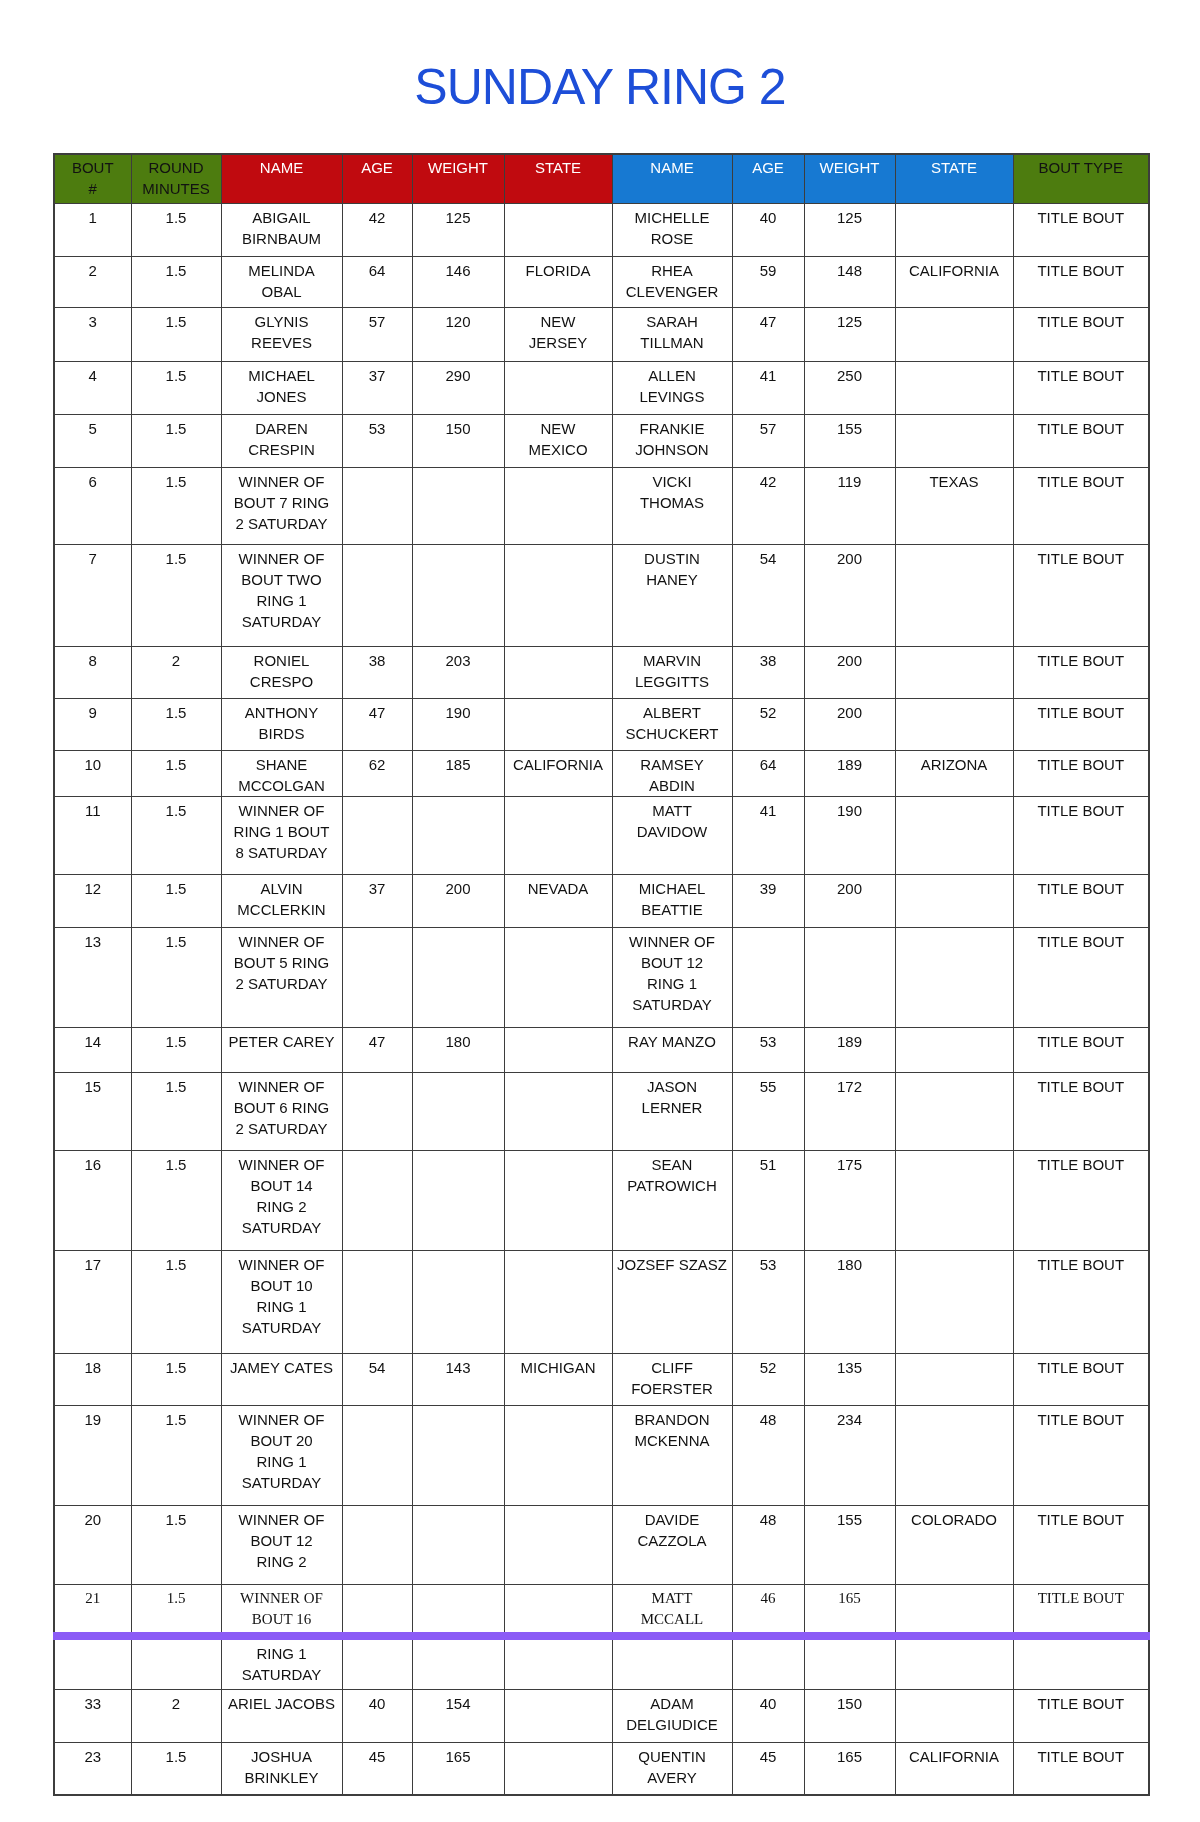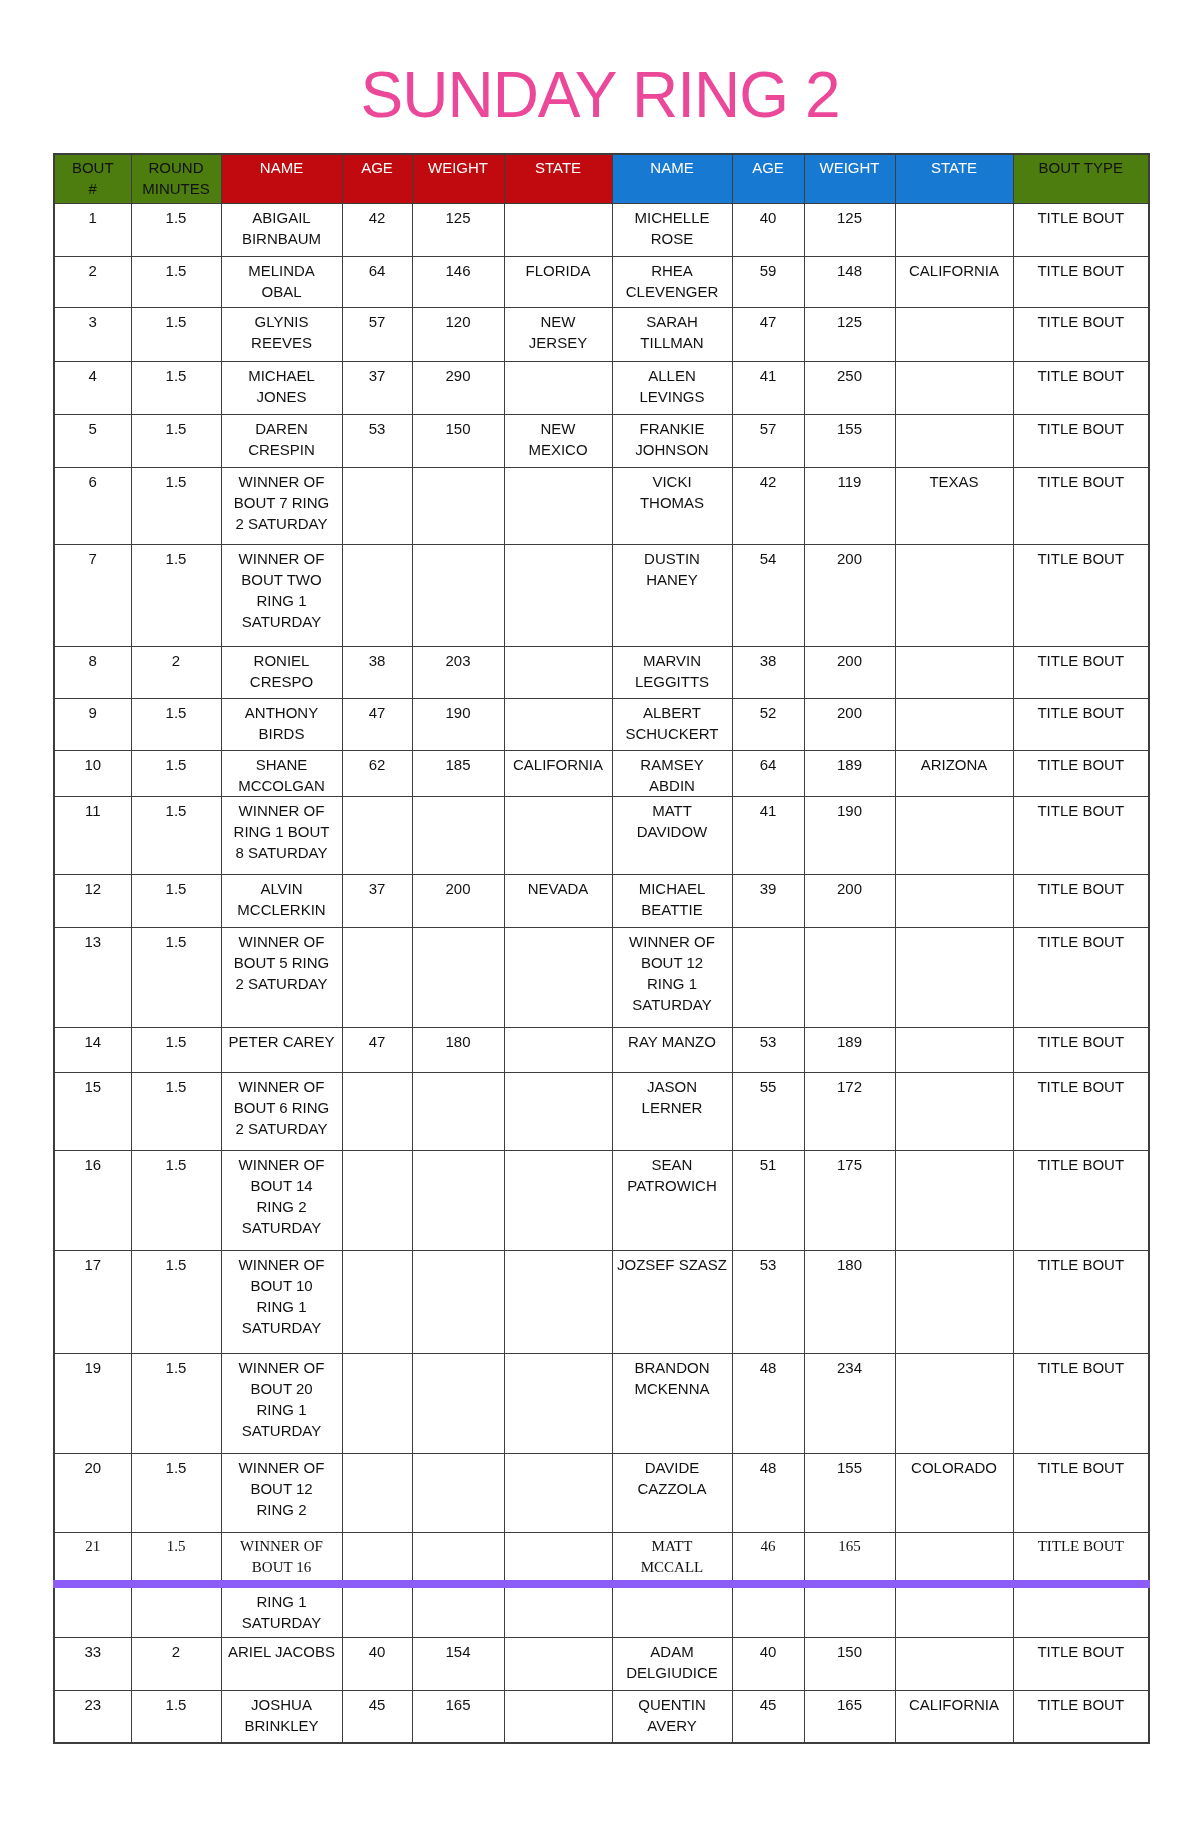--- a/index.html
+++ b/index.html
@@ -17,24 +17,24 @@
     height: 1822px;
     background: #ffffff;
     overflow: hidden;
   }
   .page-title {
     position: absolute;
     top: 58px;
     left: 0;
     width: 1200px;
     text-align: center;
-    font-size: 64px;
+    font-size: 50px;
     font-weight: 400;
     letter-spacing: -1px;
-    color: #ec4899;
+    color: #1d4ed8;
     white-space: nowrap;
   }
   table.bout-table {
     position: absolute;
     top: 153px;
     left: 53px;
     width: 1095px;
     border-collapse: collapse;
     table-layout: fixed;
     border: 2px solid #3d3d3d;
@@ -359,20 +359,34 @@
 SATURDAY</td>
           <td></td>
           <td></td>
           <td></td>
           <td>JOZSEF SZASZ</td>
           <td>53</td>
           <td>180</td>
           <td></td>
           <td>TITLE BOUT</td>
         </tr>
+        <tr style="height: 52px;">
+          <td>18</td>
+          <td>1.5</td>
+          <td>JAMEY CATES</td>
+          <td>54</td>
+          <td>143</td>
+          <td>MICHIGAN</td>
+          <td>CLIFF
+FOERSTER</td>
+          <td>52</td>
+          <td>135</td>
+          <td></td>
+          <td>TITLE BOUT</td>
+        </tr>
         <tr style="height: 100px;">
           <td>19</td>
           <td>1.5</td>
           <td>WINNER OF
 BOUT 20
 RING 1
 SATURDAY</td>
           <td></td>
           <td></td>
           <td></td>

